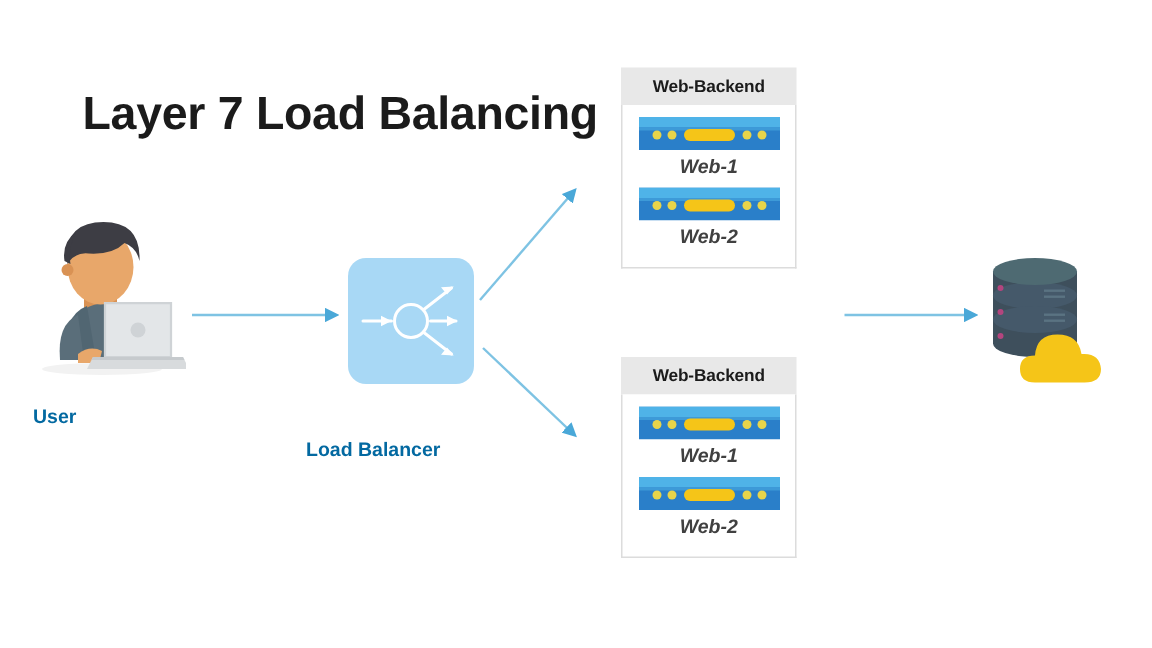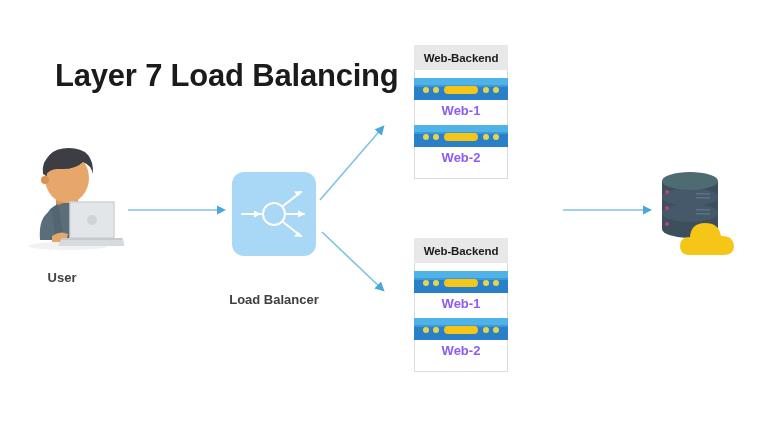--- a/index.html
+++ b/index.html
@@ -32,22 +32,21 @@
     letter-spacing: -0.2px;
     color: #1b1b1b;
     white-space: nowrap;
   }
 
   
   .node-label {
     position: absolute;
     font-size: 13px;
     font-weight: bold;
-    color: #404040;
-    text-align: center;
+    color: #0369a1;
     white-space: nowrap;
   }
 
   
   .user-fig {
     position: absolute;
     left: 12px;
     top: 142px;
     width: 112px;
     height: 110px;
@@ -61,21 +60,21 @@
     width: 84px;
     height: 84px;
     background: #a8d8f5;
     border-radius: 12px;
   }
   .lb-icon svg { display: block; }
 
   
   .backend-box {
     position: absolute;
-    width: 94px;
+    width: 117px;
   }
   .backend-header {
     height: 25px;
     background: #e8e8e8;
     display: flex;
     align-items: center;
     justify-content: center;
     font-size: 11.5px;
     font-weight: bold;
     color: #1b1b1b;
@@ -94,23 +93,24 @@
     margin-bottom: 2px;
   }
   .server-icon {
     width: 94px;
     height: 22px;
     position: relative;
   }
   .server-name {
     font-size: 13px;
     font-weight: bold;
-    color: #8b5cf6;
+    color: #404040;
     margin-top: 3px;
     margin-bottom: 5px;
+    font-style: italic;
   }
 
   
   .db-fig {
     position: absolute;
     left: 650px;
     top: 163px;
     width: 104px;
     height: 100px;
   }

